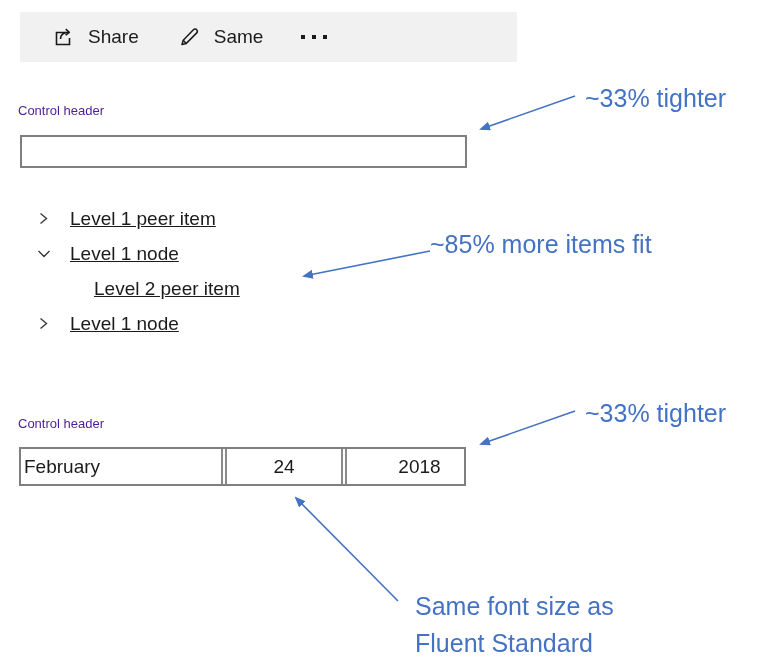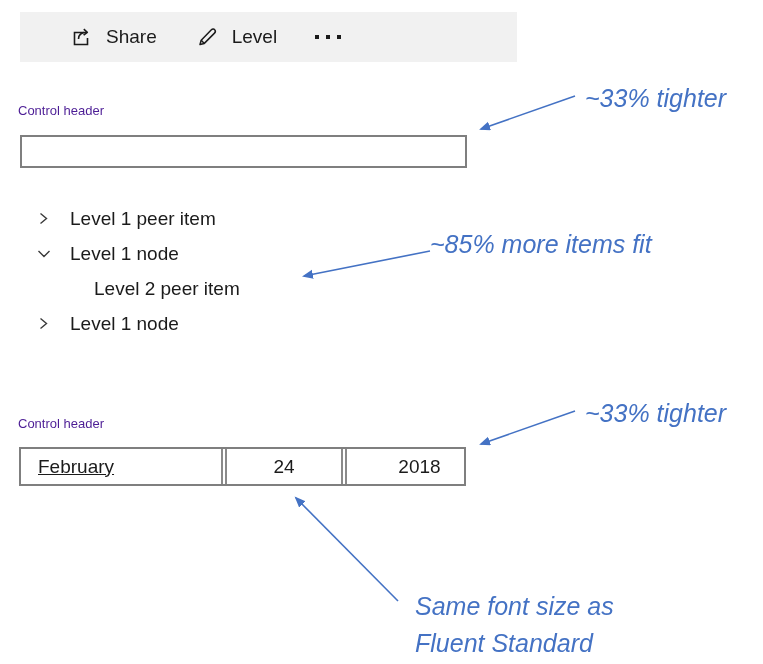--- a/index.html
+++ b/index.html
@@ -1,54 +1,54 @@
 <!DOCTYPE html>
 <html><head>
 <meta charset="utf-8">
 <style>
   html,body{margin:0;padding:0;background:#fff;}
   .stage{position:relative;width:763px;height:664px;background:#fff;overflow:hidden;
          font-family:"Liberation Sans",sans-serif;color:#1b1b1b;}
 
   
   .toolbar{position:absolute;left:20px;top:12px;width:497px;height:50px;background:#f1f1f1;
-           display:flex;align-items:center;padding-left:49px;box-sizing:border-box;gap:38px;}
+           display:flex;align-items:center;padding-left:31px;box-sizing:border-box;gap:38px;}
   .tb-btn{display:flex;align-items:center;gap:13px;background:none;border:none;padding:0;
           font-family:inherit;font-size:19px;color:#1b1b1b;cursor:pointer;}
   .tb-btn svg{display:block;}
   .more-dots{display:flex;gap:7px;align-items:center;}
   .more-dots span{width:4px;height:4px;background:#1b1b1b;display:block;}
 
   
   .ctl-label{position:absolute;left:18px;font-size:13px;color:#4c1d95;}
   .lbl-1{top:103px;}
   .txt-input{position:absolute;left:20px;top:135px;width:447px;height:33px;box-sizing:border-box;
              border:2px solid #7f7f7f;background:#fff;font-family:inherit;font-size:19px;padding:0 10px;}
 
   
   .tree{position:absolute;left:18px;top:201px;width:449px;}
   .tree-row{display:flex;align-items:center;height:35px;box-sizing:border-box;cursor:pointer;}
   .tree-row.selected{background:#ebebeb;}
   .chev-slot{width:34px;display:flex;align-items:center;justify-content:flex-start;flex:0 0 34px;}
   .tree-row[data-level="1"]{padding-left:18px;}
   .tree-row[data-level="2"]{padding-left:42px;}
-  .tree-label{font-size:19px;color:#1b1b1b;white-space:nowrap;}
+  .tree-label{font-size:19px;color:#1b1b1b;white-space:nowrap;text-decoration:underline;}
 
   
   .lbl-2{top:416px;}
   .datepicker{position:absolute;left:19px;top:447px;width:447px;height:39px;box-sizing:border-box;
               border:2px solid #7f7f7f;display:flex;background:#fff;}
   .dp-seg{display:flex;align-items:center;font-size:19px;color:#1b1b1b;box-sizing:border-box;cursor:pointer;}
-  .dp-month{flex:0 0 200px;padding-left:17px;text-decoration:underline;}
+  .dp-month{flex:0 0 200px;padding-left:3px;}
   .dp-day{flex:0 0 114px;justify-content:center;}
   .dp-year{flex:1;justify-content:center;padding-left:28px;}
   .dp-divider{width:2px;background:#fff;border-left:2px solid #8a8a8a;border-right:2px solid #8a8a8a;}
 
   
-  .anno{position:absolute;font-style:italic;font-size:25px;color:#4472c4;white-space:nowrap;}
+  .anno{position:absolute;font-size:25px;color:#4472c4;white-space:nowrap;}
   .anno-1{left:585px;top:84px;}
   .anno-2{left:430px;top:230px;}
   .anno-3{left:585px;top:399px;}
   .anno-4{left:415px;top:588px;line-height:37px;}
   .arrows{position:absolute;left:0;top:0;width:763px;height:664px;pointer-events:none;}
 </style>
 </head>
 <body>
 
 <div class="stage">
@@ -64,21 +64,21 @@
       </span>
       <span>Share</span>
     </button>
     <button class="tb-btn">
       <span>
         <svg width="24" height="24" viewBox="0 0 24 24" fill="none" stroke="#1b1b1b" stroke-width="1.5">
           <path d="M5 19.5 L6.2 15.2 L16.4 4.8 C17.4 3.8 19 3.9 19.8 4.9 C20.6 5.9 20.4 7.2 19.5 8.1 L9.3 18.4 Z" stroke-linejoin="round"></path>
           <path d="M6.2 15.2 L9.3 18.4"></path>
         </svg>
       </span>
-      <span>Level</span>
+      <span>Same</span>
     </button>
     <button class="tb-btn" aria-label="More">
       <span class="more-dots">
           <span></span>
           <span></span>
           <span></span>
         </span>
     </button>
   </div>
 

